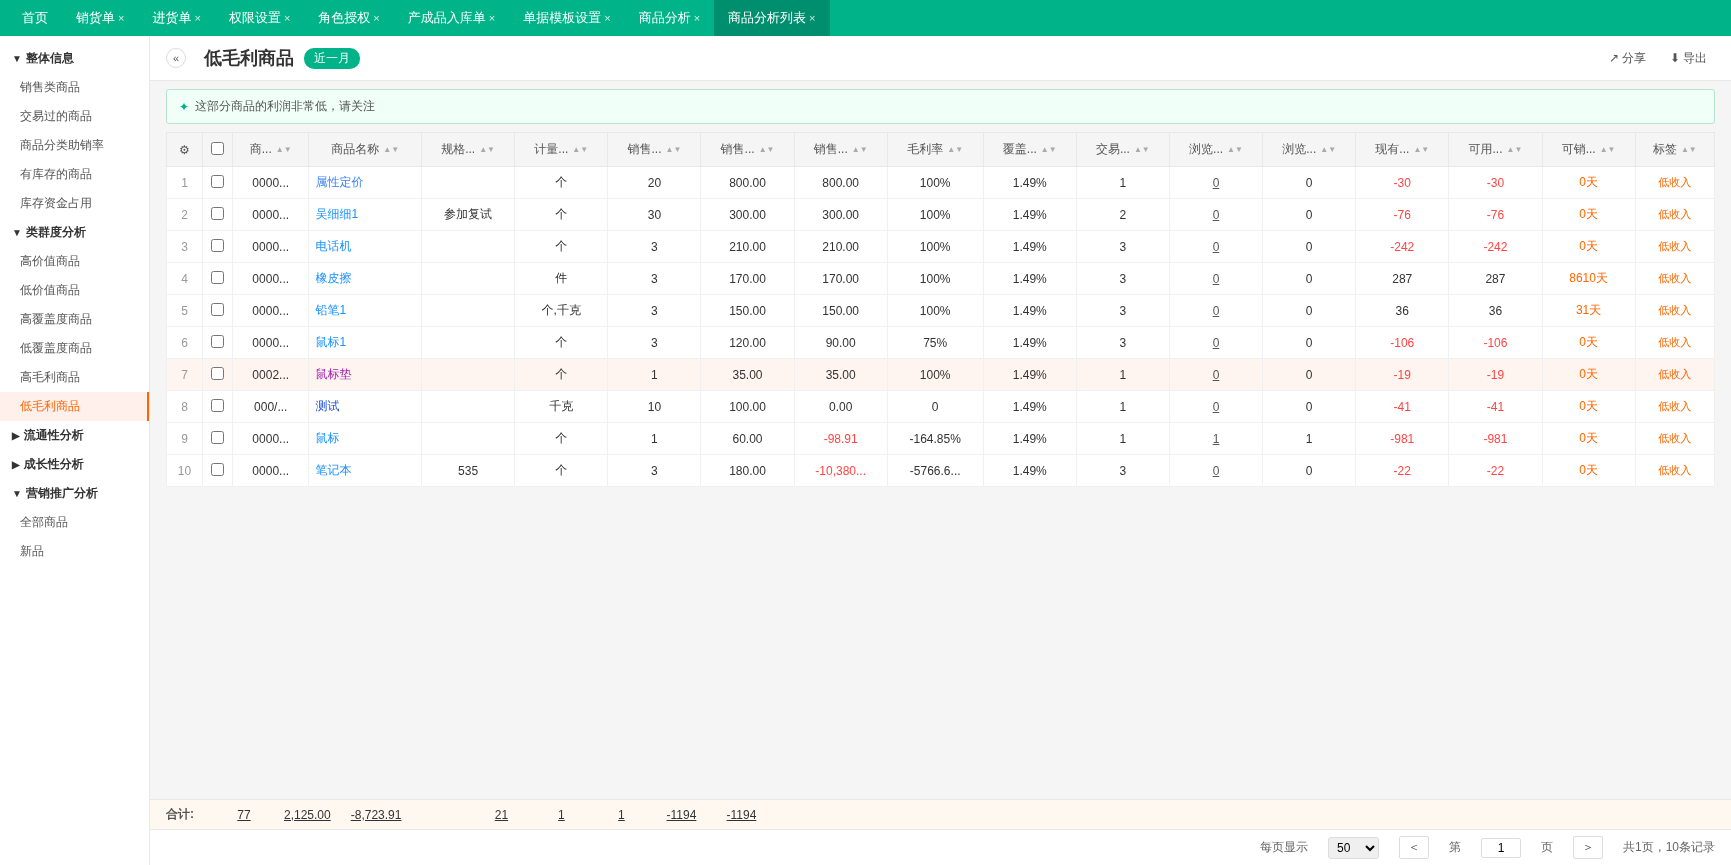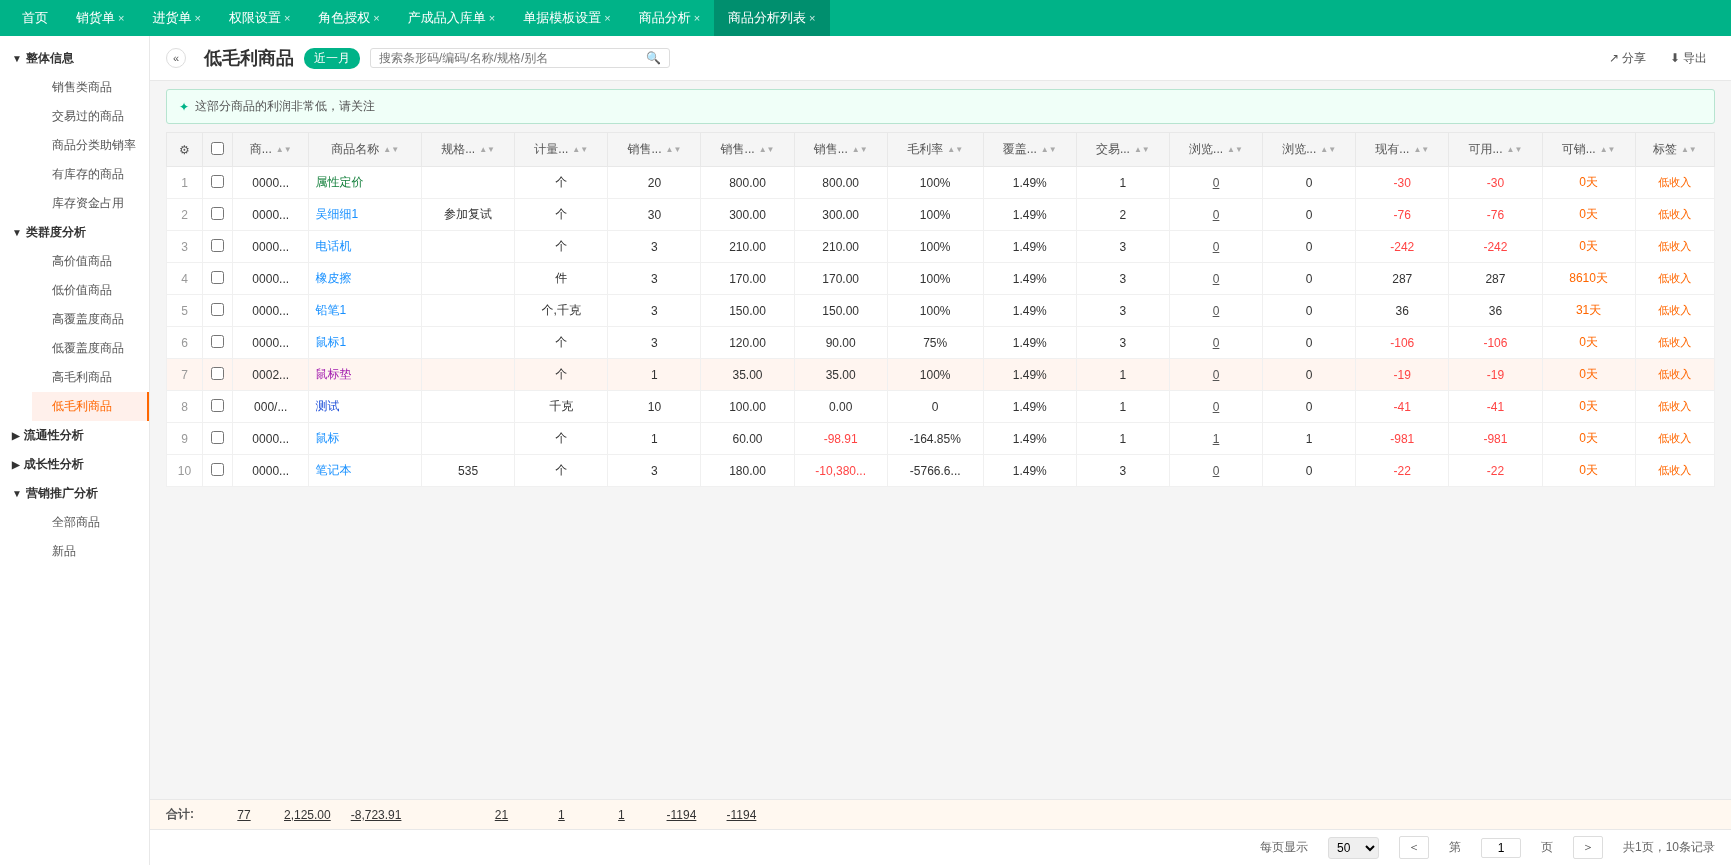--- a/index.html
+++ b/index.html
@@ -12,21 +12,21 @@
     .nav-close { margin-left: 3px; font-size: 11px; opacity: 0.8; }
 
     
     .main-layout { display: flex; height: calc(865px - 36px); }
 
     
     .sidebar { width: 150px; background: #fff; border-right: 1px solid #e8e8e8; padding: 8px 0; overflow-y: auto; flex-shrink: 0; }
     .sidebar-group { font-size: 12px; }
     .sidebar-group-title { display: flex; align-items: center; padding: 6px 12px; color: #333; font-weight: bold; cursor: pointer; }
     .sidebar-group-title .arrow { margin-right: 4px; font-size: 10px; }
-    .sidebar-item { padding: 6px 12px 6px 20px; color: #555; cursor: pointer; font-size: 12px; margin-left: 32px; }
+    .sidebar-item { padding: 6px 12px 6px 20px; color: #555; cursor: pointer; font-size: 12px; }
     .sidebar-item.active { background: #fff0eb; color: #ff6600; border-right: 2px solid #ff6600; }
 
     
     .content { flex: 1; display: flex; flex-direction: column; overflow: hidden; }
 
     
     .content-header { background: #fff; padding: 10px 16px; display: flex; align-items: center; gap: 10px; border-bottom: 1px solid #e8e8e8; }
     .page-title { font-size: 18px; font-weight: bold; color: #333; }
     .time-filter { background: #00b388; color: #fff; padding: 2px 10px; border-radius: 10px; font-size: 12px; cursor: pointer; }
     .search-box { border: 1px solid #ddd; border-radius: 3px; display: flex; align-items: center; padding: 2px 8px; background: #fff; flex: 1; max-width: 300px; }
@@ -164,24 +164,20 @@
       <div class="sidebar-item">新品</div>
     </div>
   </div>
 
   <div class="content">
 
     <div class="content-header">
       <div class="collapse-btn">«</div>
       <h2 class="page-title">低毛利商品</h2>
       <span class="time-filter">近一月</span>
-      <div class="search-box">
-        <input type="text" placeholder="搜索条形码/编码/名称/规格/别名" style="">
-        <span class="search-icon">🔍</span>
-      </div>
       <div class="header-actions">
         <div class="header-btn">
           <span>↗</span>
           <span>分享</span>
         </div>
         <div class="header-btn">
           <span>⬇</span>
           <span>导出</span>
         </div>
       </div>
@@ -250,21 +246,21 @@
             <th>
               <span class="col-sort">标签<span class="sort-arrows">▲▼</span></span>
             </th>
           </tr>
         </thead>
         <tbody id="table-body">
         <tr>
       <td style="color: rgb(153, 153, 153);">1</td>
       <td><input type="checkbox" style=""></td>
       <td>0000...</td>
-      <td class="name-cell" style="color:#15803d;cursor:pointer">属性定价</td>
+      <td class="name-cell" style="color:#3b82f6;cursor:pointer">属性定价</td>
       <td></td>
       <td>个</td>
       <td>20</td>
       <td>800.00</td>
       <td style="color:#333">800.00</td>
       <td>100%</td>
       <td>1.49%</td>
       <td>1</td>
       <td><span class="underline-val">0</span></td>
       <td>0</td>

